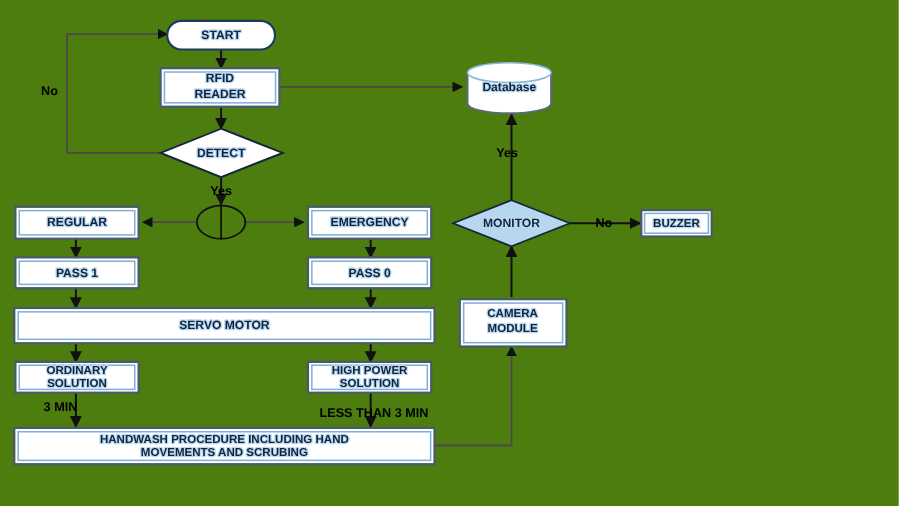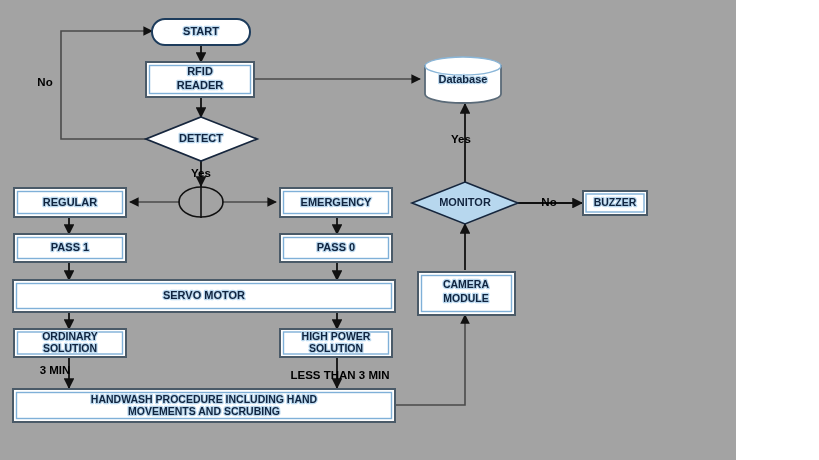--- a/index.html
+++ b/index.html
@@ -5,23 +5,23 @@
   html, body {
     margin: 0;
     padding: 0;
     background: #ffffff;
   }
   body {
     font-family: "Liberation Sans", sans-serif;
   }
   #canvas {
     position: relative;
-    width: 736px;
+    width: 817px;
     height: 460px;
-    background: #a3a3a3;
+    background: #4d7c0f;
     overflow: hidden;
   }
   #flow-svg {
     position: absolute;
     left: 0;
     top: 0;
     width: 819px;
     height: 460px;
   }
   .node-text {

